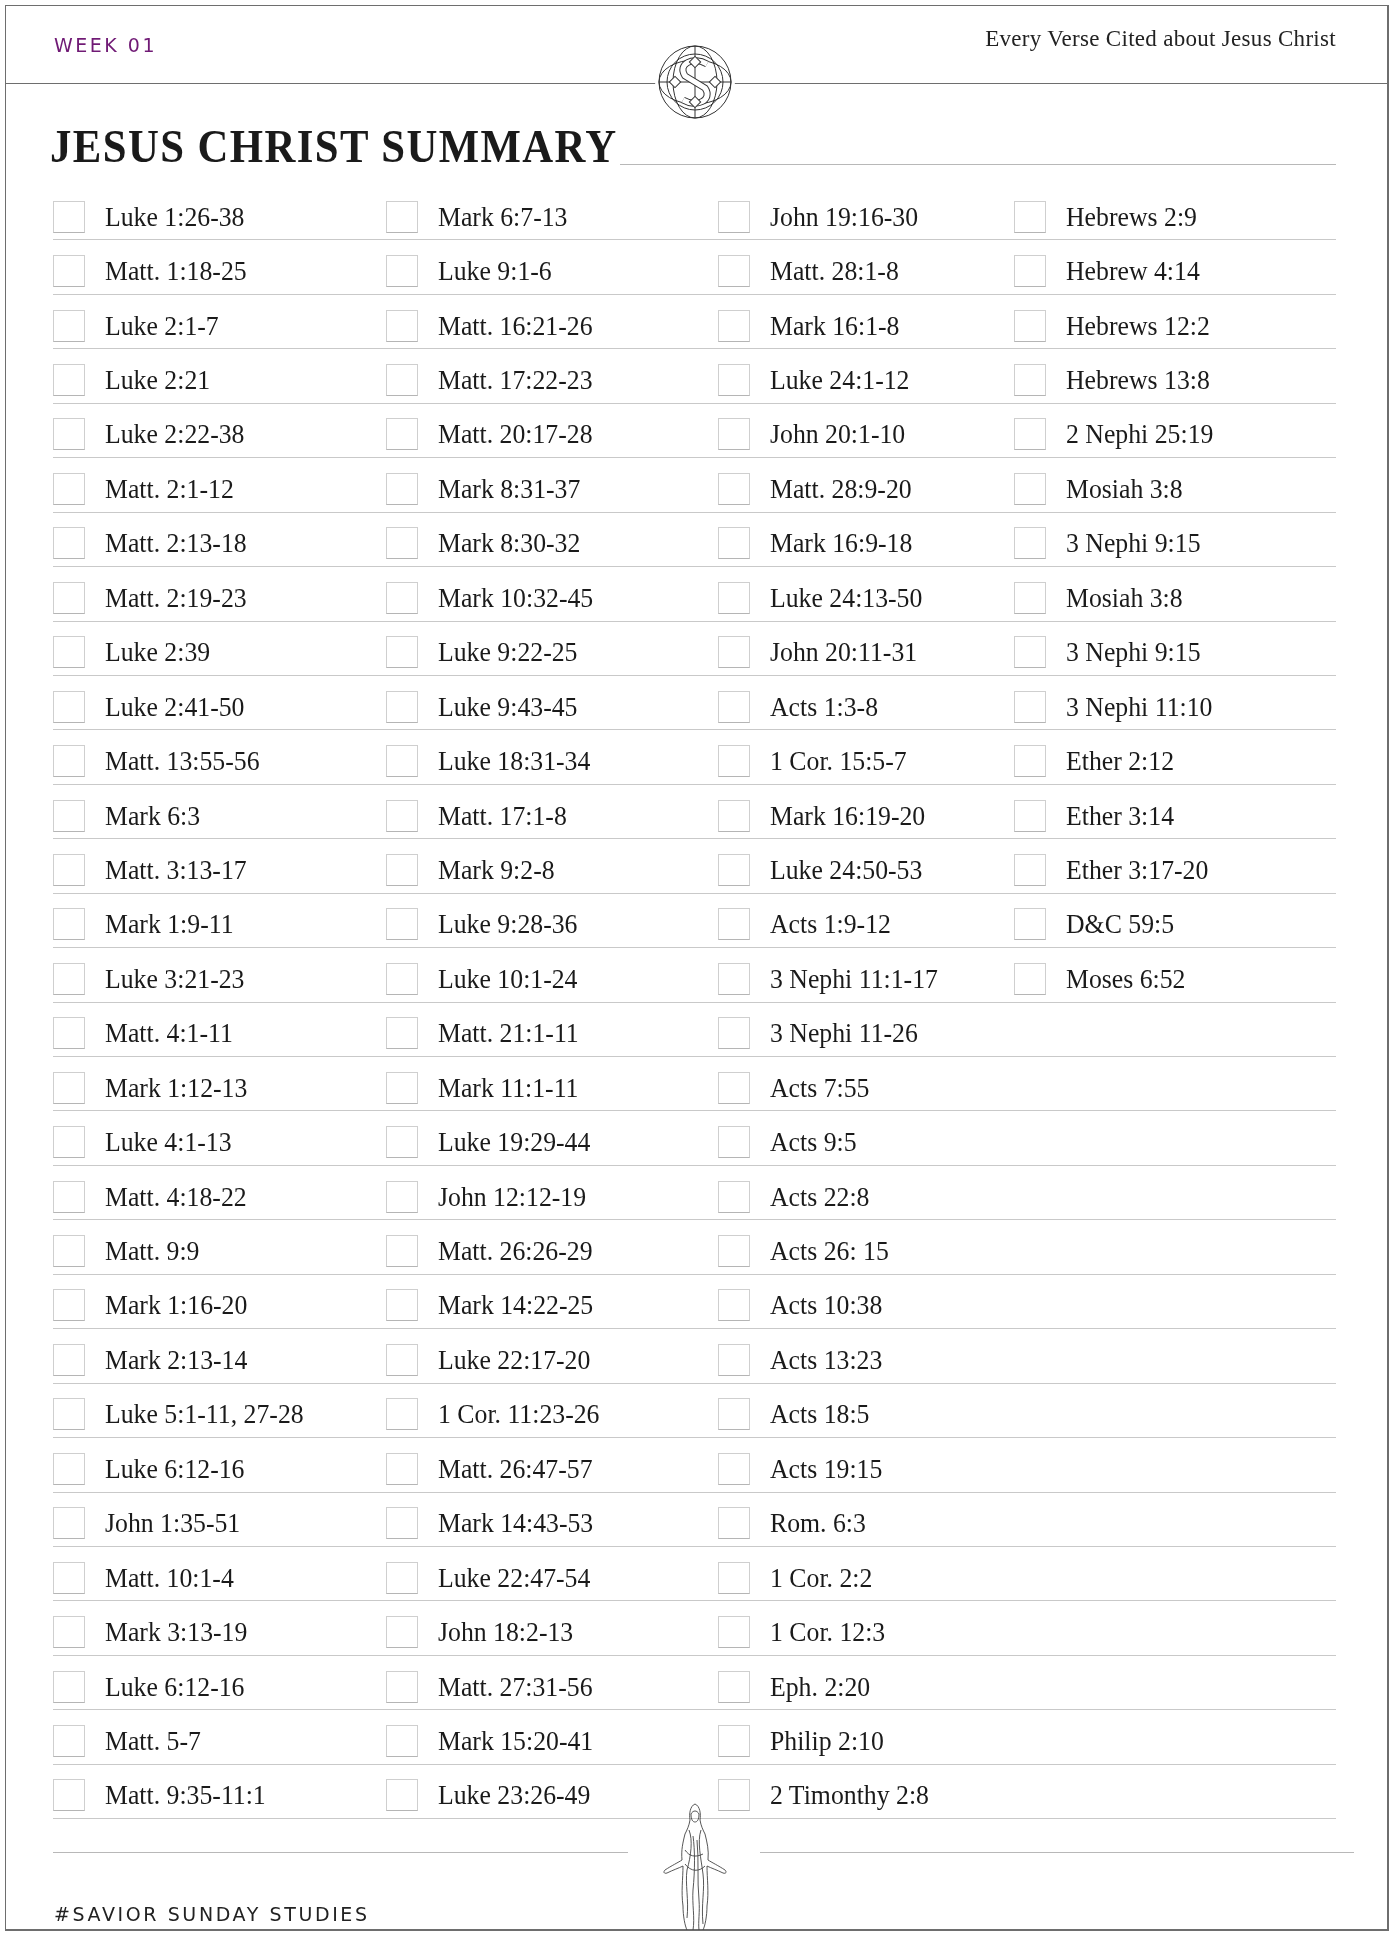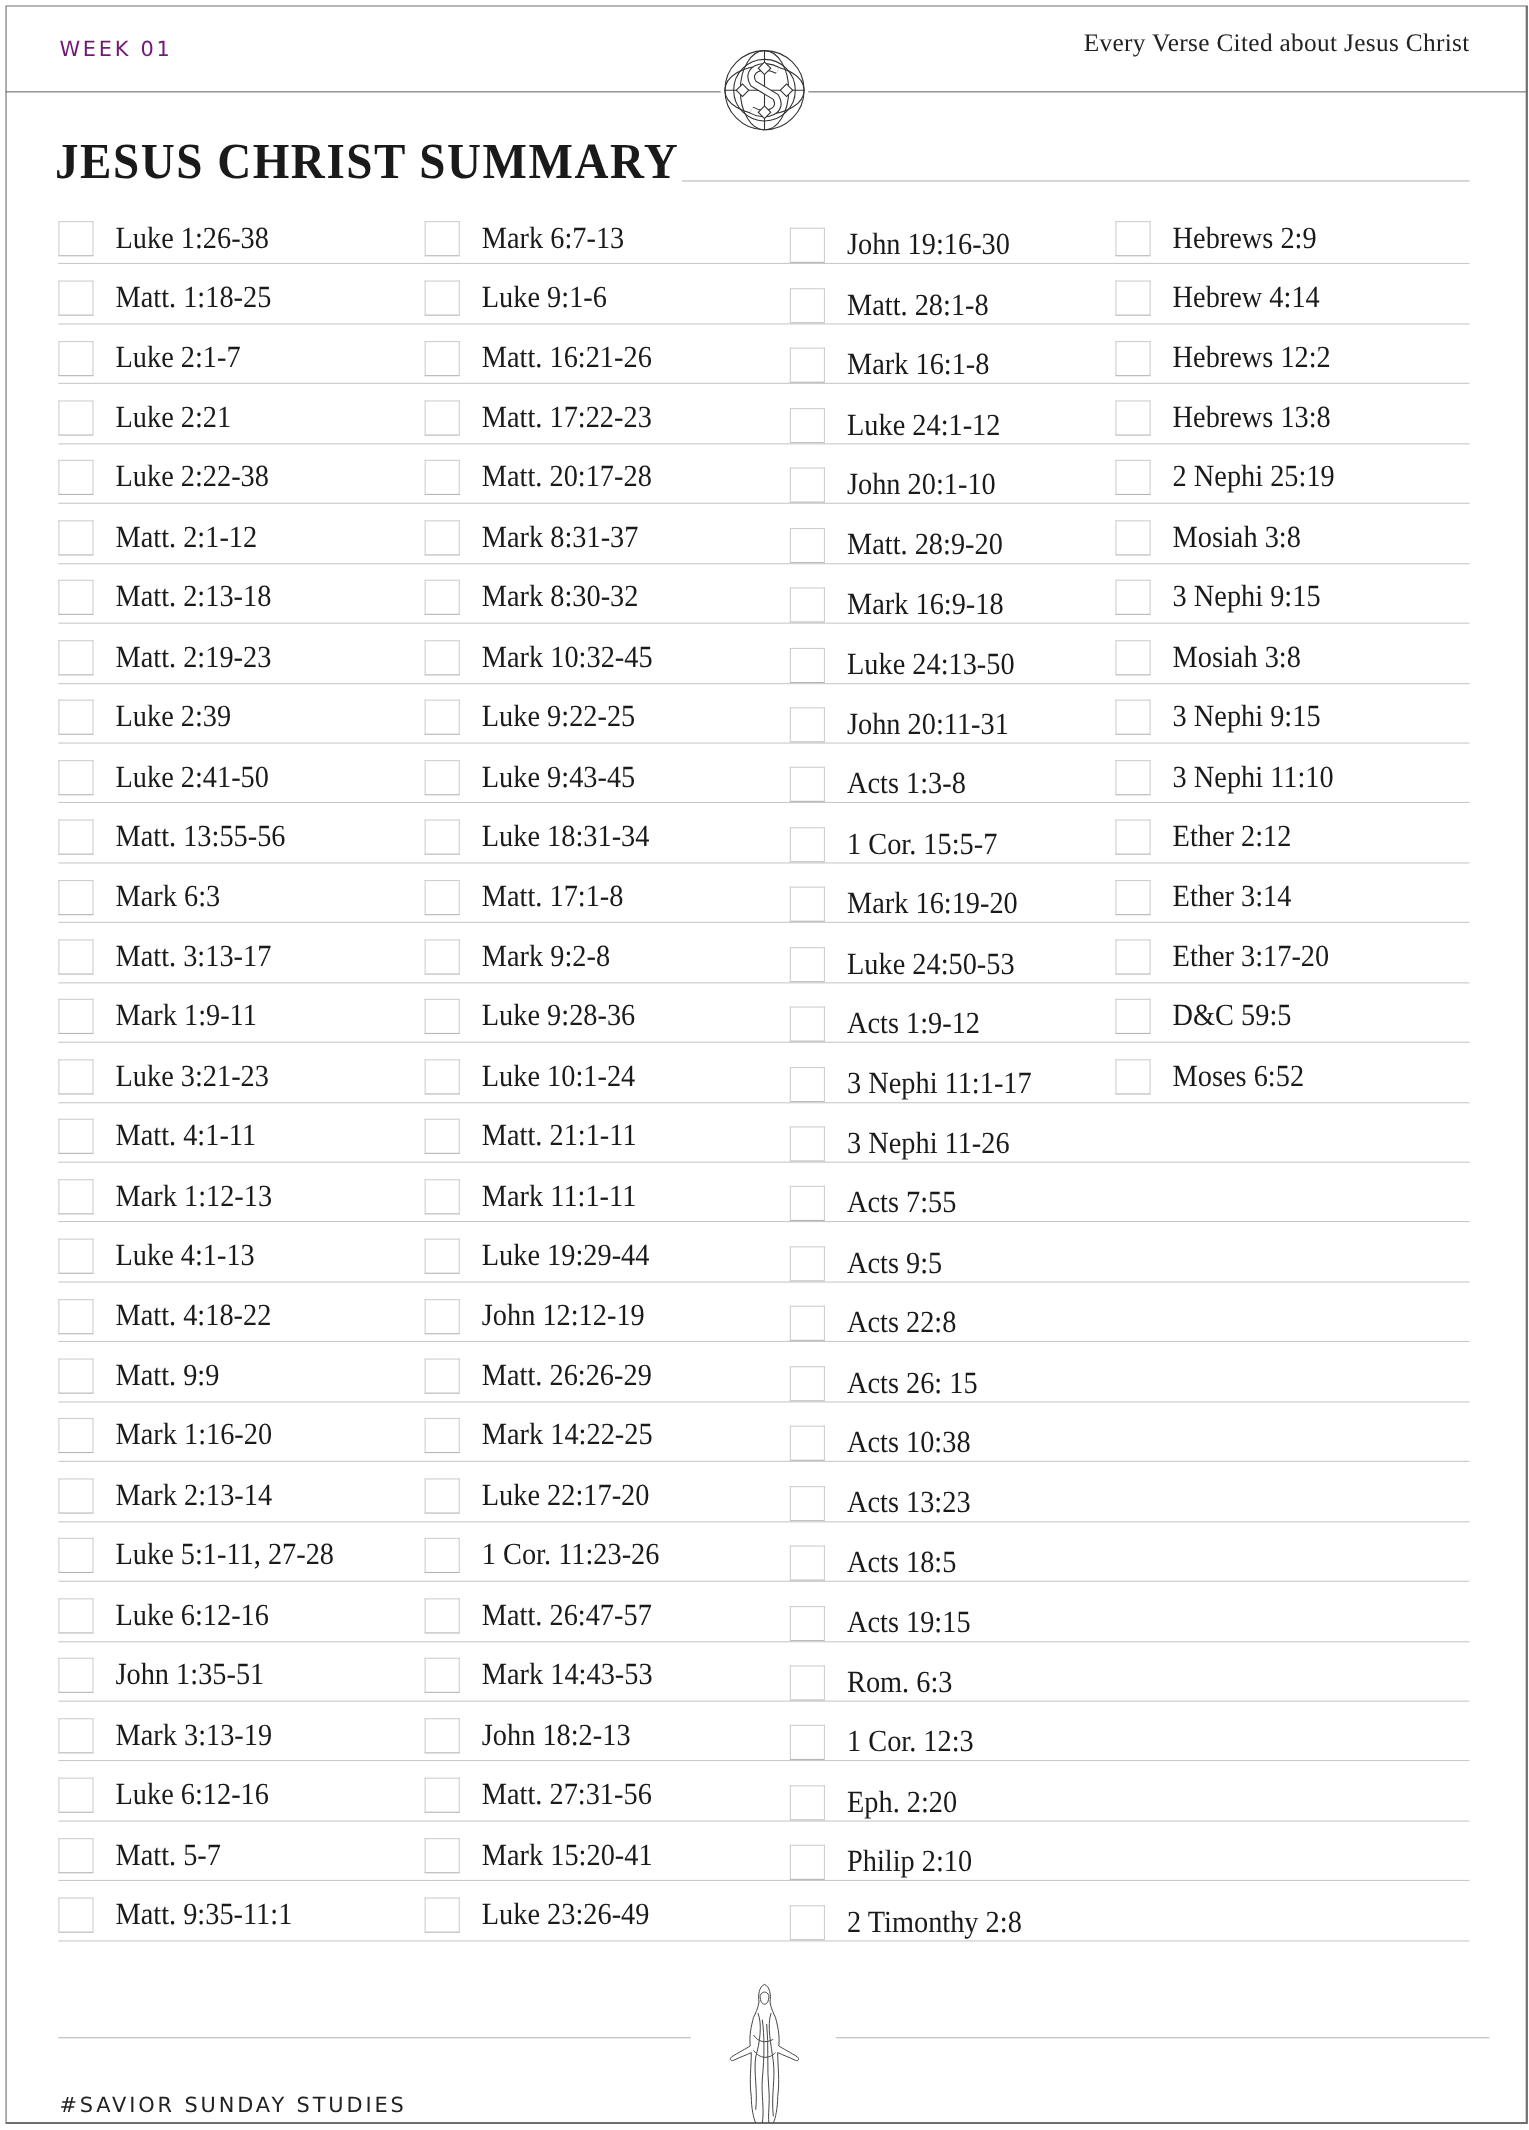--- a/index.html
+++ b/index.html
@@ -29,21 +29,21 @@
       letter-spacing: 1.5px; color: #1a1a1a; line-height: 1;
       transform: scaleX(0.93); transform-origin: left top;
     }
     .title-rule { position: absolute; left: 620px; top: 164px; width: 716px; height: 0; border-top: 1.5px solid #b8b8b8; }
 
     .grid { position: absolute; left: 53px; top: 186px; width: 1283px; }
     .row { position: relative; height: 54.45px; border-bottom: 1.5px solid #c9c9c9; padding-left: 22px; }
     .cell { position: absolute; top: 0; height: 100%; display: flex; align-items: center; }
     .cell.c0 { left: 0; }
     .cell.c1 { left: 333px; }
-    .cell.c2 { left: 665px; align-items: flex-end; }
+    .cell.c2 { left: 665px; }
     .cell.c3 { left: 961px; }
     .checkbox {
       width: 32px; height: 32px; border: 1.5px solid #cfcfcf; border-bottom-color: #b5b5b5;
       background: #fff; flex: 0 0 auto; margin-top: 8px; cursor: pointer;
     }
     .verse {
       margin-left: 20px; margin-top: 8px;
       font-family: "Liberation Serif", serif; font-size: 28px; color: #1a1a1a; white-space: nowrap;
       transform: scaleX(0.92); transform-origin: left center;
     }
@@ -493,20 +493,34 @@
         <span class="verse">Mark 14:43-53</span>
       </div>
       <div class="cell c2">
         <span class="checkbox" role="checkbox"></span>
         <span class="verse">Rom. 6:3</span>
       </div>
     </div>
     <div class="row">
       <div class="cell c0">
         <span class="checkbox" role="checkbox"></span>
+        <span class="verse">Matt. 10:1-4</span>
+      </div>
+      <div class="cell c1">
+        <span class="checkbox" role="checkbox"></span>
+        <span class="verse">Luke 22:47-54</span>
+      </div>
+      <div class="cell c2">
+        <span class="checkbox" role="checkbox"></span>
+        <span class="verse">1 Cor. 2:2</span>
+      </div>
+    </div>
+    <div class="row">
+      <div class="cell c0">
+        <span class="checkbox" role="checkbox"></span>
         <span class="verse">Mark 3:13-19</span>
       </div>
       <div class="cell c1">
         <span class="checkbox" role="checkbox"></span>
         <span class="verse">John 18:2-13</span>
       </div>
       <div class="cell c2">
         <span class="checkbox" role="checkbox"></span>
         <span class="verse">1 Cor. 12:3</span>
       </div>

